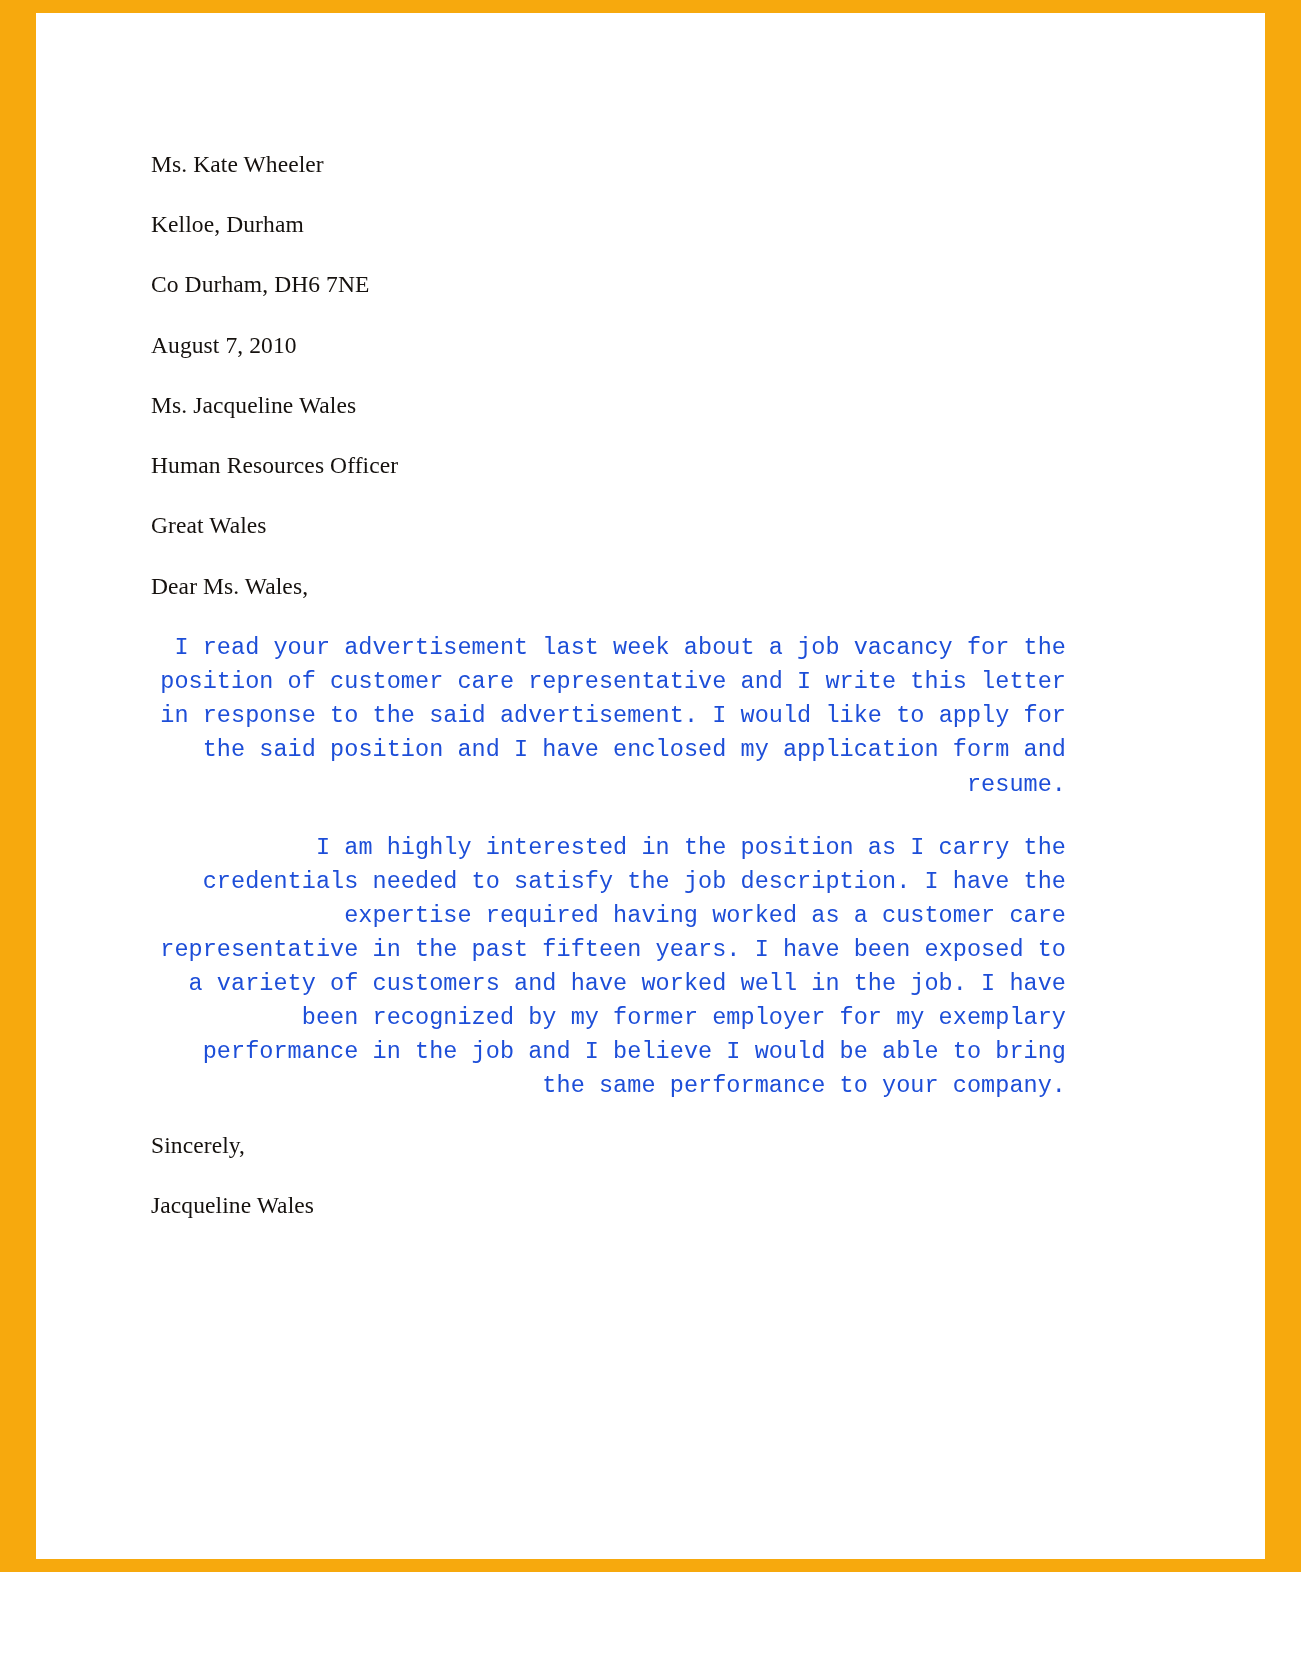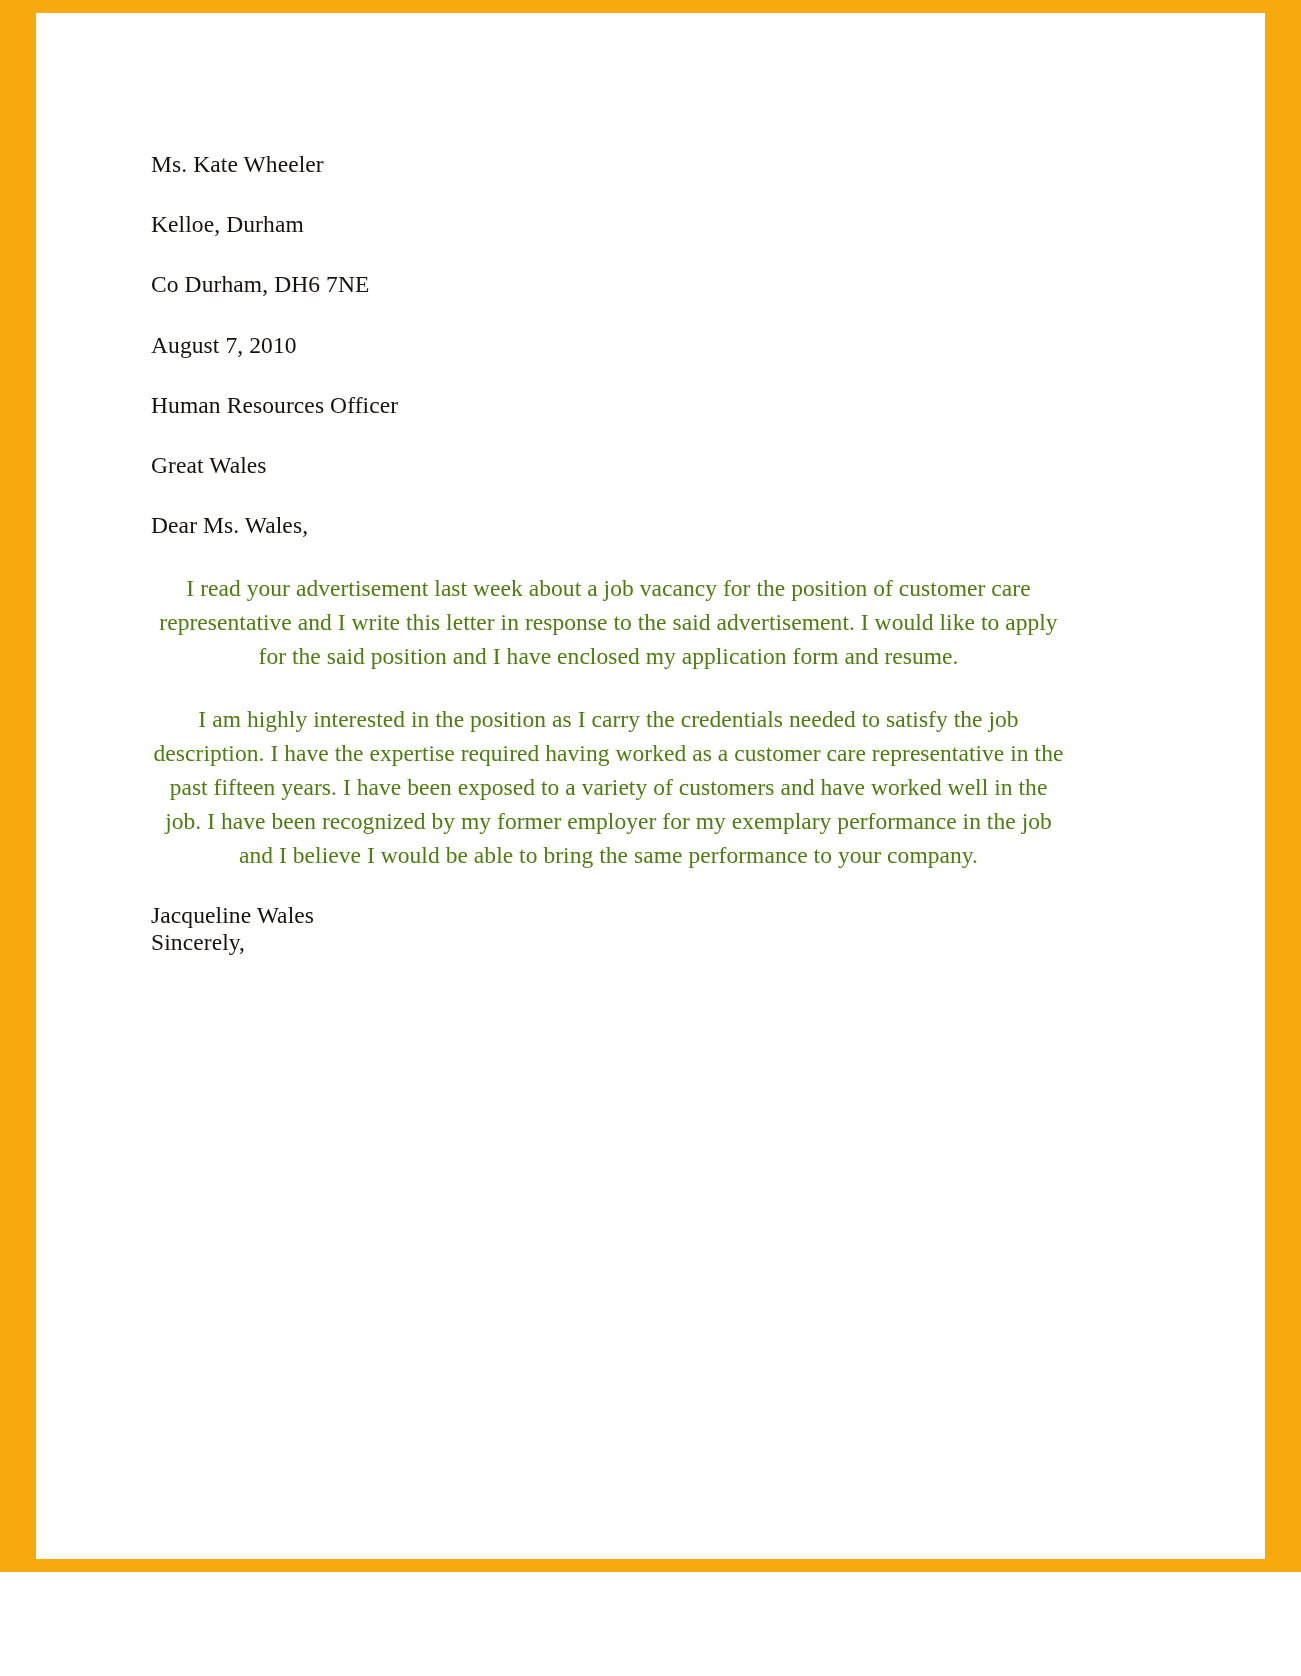--- a/index.html
+++ b/index.html
@@ -45,24 +45,25 @@
     font-size: 23.5px;
     line-height: 1.18;
     color: #15110e;
     margin: 0 0 32.5px 0;
     letter-spacing: 0.1px;
   }
 
   .para {
     font-size: 23.5px;
     line-height: 1.45;
-    color: #4d7c0f;
+    color: #1d4ed8;
     margin: 0 0 28px 0;
-    text-align: center;
+    text-align: right;
     letter-spacing: 0.05px;
+    font-family: Liberation Mono, monospace;
   }
 
   .block-addressee { margin-bottom: 32.5px; }
 
   .salutation { margin-bottom: 31px; }
 
   .para-long { margin-bottom: 29px; }
 
   .closing-line { margin: 0 0 32px 0; }
 
@@ -77,32 +78,33 @@
     <div class="letter-body">
 
       <p class="line block-addressee">Ms. Kate Wheeler</p>
 
       <p class="line block-addressee">Kelloe, Durham</p>
 
       <p class="line block-addressee">Co Durham, DH6 7NE</p>
 
       <p class="line block-addressee">August 7, 2010</p>
 
+      <p class="line block-addressee">Ms. Jacqueline Wales</p>
 
       <p class="line block-addressee">Human Resources Officer</p>
 
       <p class="line block-addressee">Great Wales</p>
 
       <p class="line salutation">Dear Ms. Wales,</p>
 
       <p class="para para-long">I read your advertisement last week about a job vacancy for the position of customer care representative and I write this letter in response to the said advertisement.  I would like to apply for the said position and I have enclosed my application form and resume.</p>
 
       <p class="para para-long">I am highly interested in the position as I carry the credentials needed to satisfy the job description.  I have the expertise required having worked as a customer care representative in the past fifteen years.  I have been exposed to a variety of customers and have worked well in the job.  I have been recognized by my former employer for my exemplary performance in the job and I believe I would be able to bring the same performance to your company.</p>
 
 
 
+      <p class="line closing-line">Sincerely,</p>
+
       <p class="line signature-line">Jacqueline Wales</p>
-
-      <p class="line closing-line">Sincerely,</p>
 
     </div>
   </div>
 </div>
 
 </body></html>

